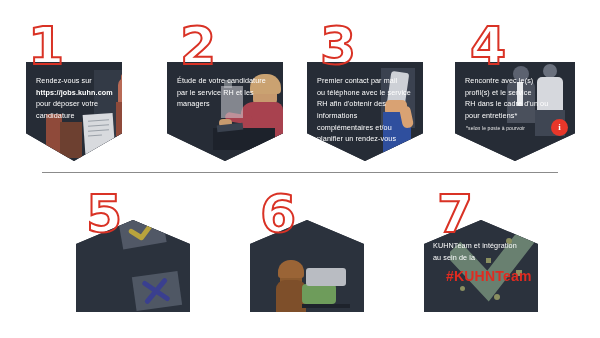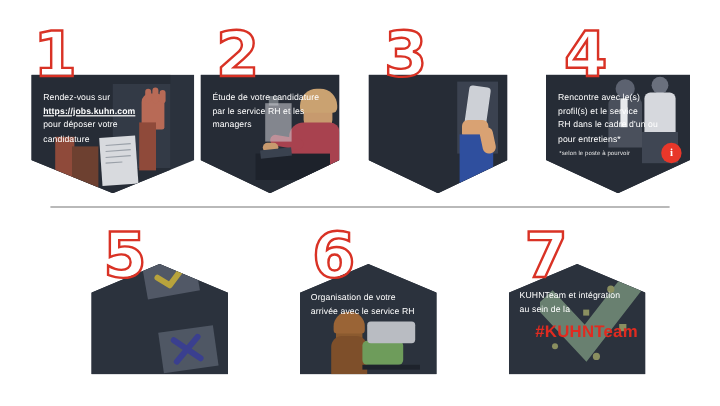--- a/index.html
+++ b/index.html
@@ -63,21 +63,20 @@
   .ctext{
     position:absolute;
     z-index:3;
     color:#ffffff;
     font-size:7.2px;
     line-height:1.62;
     letter-spacing:.1px;
   }
   .ctext .url{
     font-weight:700;
-    text-decoration:underline;
     display:inline-block;
   }
   .ctext .ou{display:block;text-align:center;margin:3px 0;}
   .foot{
     position:absolute;z-index:3;
     color:#e8e8e8;font-size:5px;letter-spacing:.1px;
   }
   .hashtag{
     position:absolute;z-index:3;
     color:#e02b20;font-weight:700;font-size:14px;
@@ -95,21 +94,21 @@
 </style>
 </head>
 <body>
 
 <div class="board">
 
   <div class="divider"></div>
 
   <div class="step" style="left:0;top:0;">
     <div class="numeral" style="left:28px;top:20px;">1</div>
-    <div class="card down" style="left:26px;top:62px;width:136px;height:99px;">
+    <div class="card down" style="left:26px;top:62px;width:96px;height:99px;">
       <div class="art">
         <span style="left:0;top:0;width:116px;height:99px;background:#262c36;"></span>
         <span style="left:68px;top:8px;width:48px;height:70px;background:#333a46;"></span>
         <span style="left:92px;top:16px;width:19px;height:30px;background:#b86a56;border-radius:7px 7px 2px 2px;"></span>
         <span style="left:95px;top:12px;width:5px;height:12px;background:#b86a56;border-radius:3px;"></span>
         <span style="left:101px;top:11px;width:5px;height:13px;background:#b86a56;border-radius:3px;"></span>
         <span style="left:107px;top:13px;width:5px;height:11px;background:#b86a56;border-radius:3px;"></span>
         <span style="left:90px;top:40px;width:14px;height:40px;background:#8f4a3a;"></span>
         <span style="left:20px;top:52px;width:16px;height:44px;background:#8f4a3a;"></span>
         <span style="left:34px;top:60px;width:22px;height:36px;background:#6d4030;"></span>
@@ -155,20 +154,28 @@
     <div class="numeral" style="left:320px;top:20px;">3</div>
     <div class="card down" style="left:307px;top:62px;width:116px;height:99px;">
       <div class="art">
         <span style="left:0;top:0;width:116px;height:99px;background:#262c36;"></span>
         <span style="left:74px;top:6px;width:34px;height:60px;background:#3b4250;"></span>
         <span style="left:82px;top:10px;width:18px;height:34px;background:#cdd0d6;border-radius:3px;transform:rotate(8deg);"></span>
         <span style="left:78px;top:38px;width:22px;height:16px;background:#d9a273;border-radius:5px;"></span>
         <span style="left:76px;top:50px;width:28px;height:44px;background:#2f4f9e;"></span>
         <span style="left:94px;top:44px;width:11px;height:22px;background:#d9a273;border-radius:5px;transform:rotate(-12deg);"></span>
       </div>
+      <div class="ctext" style="left:10px;top:13px;width:102px;">
+        <span>Premier contact par mail</span><br>
+        <span>ou téléphone avec le service</span><br>
+        <span>RH afin d'obtenir des</span><br>
+        <span>informations</span><br>
+        <span>complémentaires et/ou</span><br>
+        <span>planifier un rendez-vous</span>
+      </div>
     </div>
   </div>
 
   <div class="step" style="left:0;top:0;">
     <div class="numeral" style="left:470px;top:20px;">4</div>
     <div class="card down" style="left:455px;top:62px;width:120px;height:99px;">
       <div class="art">
         <span style="left:0;top:0;width:120px;height:99px;background:#262c36;"></span>
         <span style="left:58px;top:4px;width:16px;height:16px;background:#5c6270;border-radius:50%;"></span>
         <span style="left:52px;top:19px;width:28px;height:42px;background:#4a505c;border-radius:6px 6px 0 0;"></span>
@@ -210,24 +217,20 @@
     <div class="card up" style="left:250px;top:220px;width:114px;height:92px;">
       <div class="art">
         <span style="left:0;top:0;width:114px;height:92px;background:#2b323d;"></span>
         <span style="left:30px;top:44px;width:22px;height:24px;background:#8b5a2f;border-radius:9px 9px 4px 4px;"></span>
         <span style="left:28px;top:40px;width:26px;height:18px;background:#9a6436;border-radius:12px 12px 3px 3px;"></span>
         <span style="left:26px;top:60px;width:30px;height:32px;background:#7e4f2a;border-radius:9px 9px 0 0;"></span>
         <span style="left:52px;top:64px;width:34px;height:20px;background:#6e9c5b;border-radius:4px;"></span>
         <span style="left:56px;top:48px;width:40px;height:18px;background:#b9bcc2;border-radius:3px;"></span>
         <span style="left:52px;top:84px;width:48px;height:4px;background:#1e232c;"></span>
       </div>
-      <div class="ctext" style="left:9px;top:22px;width:102px;">
-        <span>Organisation de votre</span><br>
-        <span>arrivée avec le service RH</span>
-      </div>
     </div>
   </div>
 
   <div class="step" style="left:0;top:0;">
     <div class="numeral" style="left:437px;top:188px;">7</div>
     <div class="card up" style="left:424px;top:220px;width:114px;height:92px;">
       <div class="art">
         <span style="left:0;top:0;width:114px;height:92px;background:#2b323d;"></span>
         <svg width="92" height="86" viewBox="0 0 92 86" style="left:26px;top:2px;position:absolute;">
           <path d="M10 34 L38 64 L86 2" fill="none" stroke="#7f9b82" stroke-width="20" stroke-linecap="square" stroke-linejoin="miter" opacity="0.75"></path>

